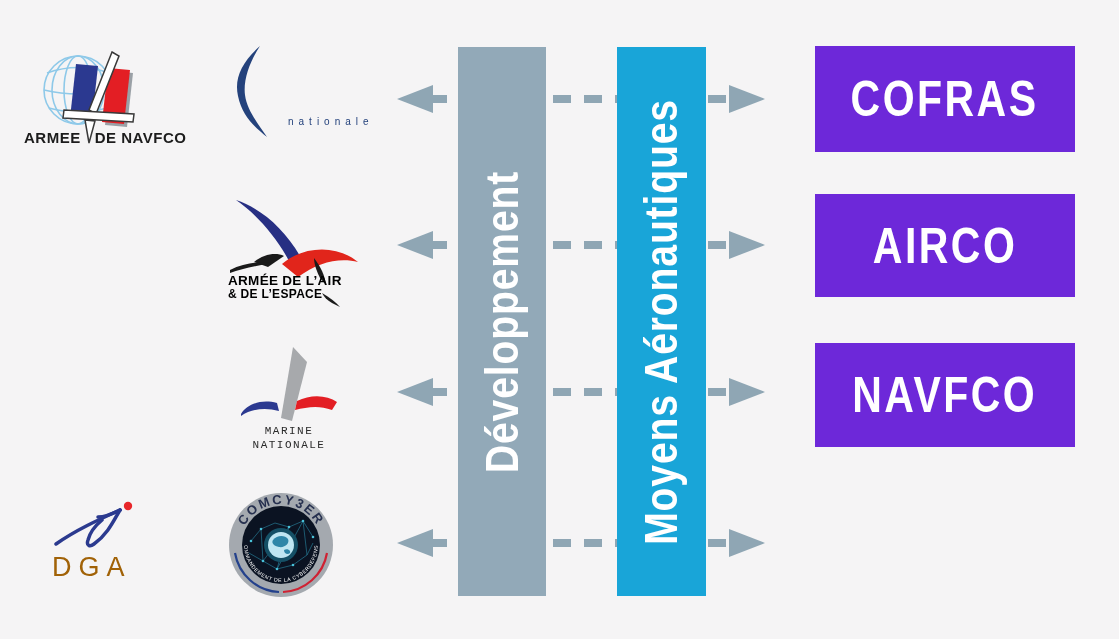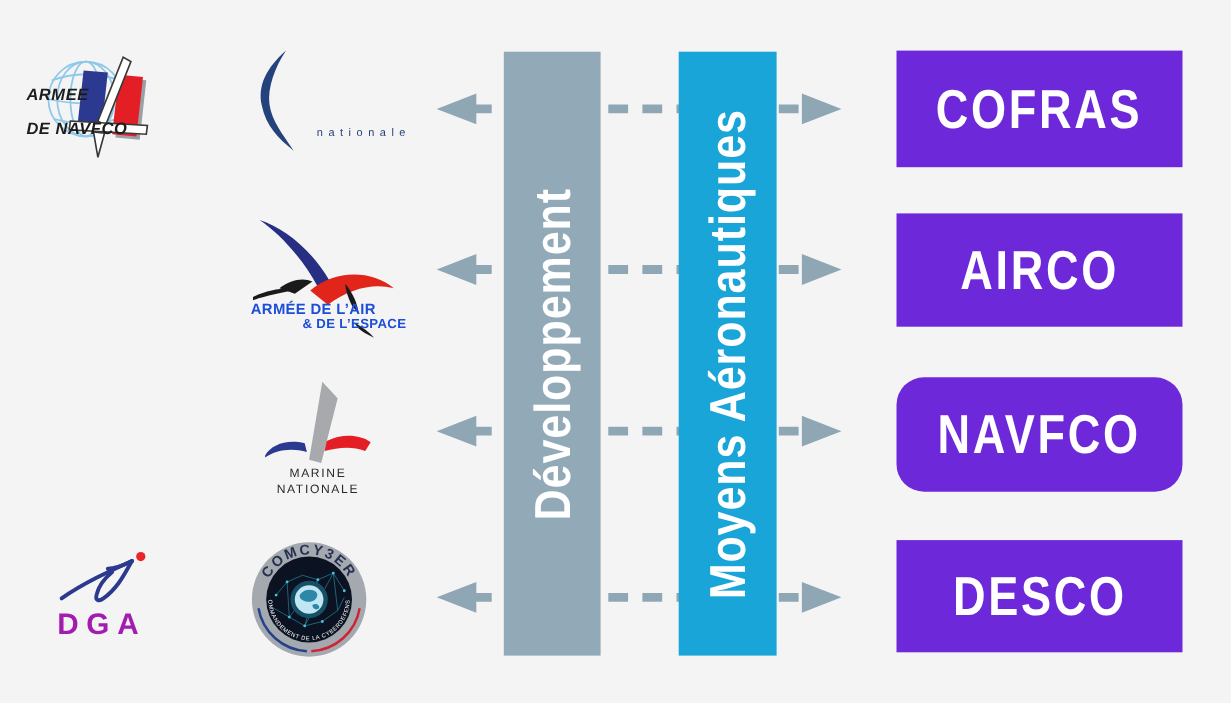--- a/index.html
+++ b/index.html
@@ -16,32 +16,32 @@
   
   .arrow{position:absolute;left:395px;width:372px;height:36px;z-index:1;}
 
   
   .company{position:absolute;left:815px;width:260px;background:#6d28d9;display:flex;align-items:center;justify-content:center;}
   .company .clabel{color:#ffffff;font-weight:bold;font-size:50px;letter-spacing:3px;white-space:nowrap;
                    transform:scaleX(0.82);}
 
   
   .logo{position:absolute;}
-  .adt-text{position:absolute;left:4px;bottom:20px;display:flex;gap:14px;font-style:italic;font-weight:bold;
-            font-size:15px;color:#1c1c1c;letter-spacing:.5px;white-space:nowrap;flex-direction:column;}
+  .adt-text{position:absolute;left:4px;bottom:0;display:flex;gap:14px;font-weight:bold;
+            font-size:15px;color:#1c1c1c;letter-spacing:.5px;white-space:nowrap;}
   .gend-block{display:inline-block;width:20px;height:10px;transform:skewX(-20deg);}
   .gend-row{position:absolute;left:34px;top:48px;display:flex;align-items:center;gap:6px;}
   .gend-word{font-size:19px;font-weight:600;color:#24427c;transform:scaleX(0.9);transform-origin:left;white-space:nowrap;}
   .gend-sub{position:absolute;left:62px;top:72px;font-size:10px;letter-spacing:5px;color:#24427c;white-space:nowrap;}
-  .air-text{position:absolute;left:2px;top:76px;color:#1d4ed8;line-height:1.05;white-space:nowrap;}
+  .air-text{position:absolute;left:2px;top:76px;color:#000000;line-height:1.05;white-space:nowrap;}
   .air-l1{font-size:13.5px;font-weight:bold;letter-spacing:.3px;}
-  .air-l2{font-size:12px;font-weight:600;letter-spacing:.3px;margin-left:47px;}
+  .air-l2{font-size:12px;font-weight:600;letter-spacing:.3px;}
   .marine-text{position:absolute;left:0;top:78px;width:100%;text-align:center;
-               font-family:Liberation Sans, sans-serif;font-size:11px;letter-spacing:1.5px;color:#2a2a2a;line-height:1.25;}
-  .dga-text{position:absolute;left:2px;top:52px;font-size:27px;font-weight:bold;color:#a21caf;letter-spacing:7px;}
+               font-family:Liberation Mono, monospace;font-size:11px;letter-spacing:1.5px;color:#2a2a2a;line-height:1.25;}
+  .dga-text{position:absolute;left:2px;top:52px;font-size:27px;font-weight:normal;color:#a16207;letter-spacing:7px;}
 </style>
 </head>
 <body>
 
 <div class="stage">
 
   <div class="logo" style="left:20px;top:50px;width:152px;height:96px;">
     <svg width="152" height="96" viewBox="0 0 152 96">
       <g stroke="#8ec9e9" fill="none" stroke-width="1.6">
         <circle cx="58" cy="40" r="34"></circle>
@@ -175,20 +175,17 @@
   <div class="vbar vbar-aero">
     <span class="vlabel">Moyens Aéronautiques</span>
   </div>
 
   <div class="company" style="top:46px;height:106px;">
     <span class="clabel">COFRAS</span>
   </div>
   <div class="company" style="top:194px;height:103px;text-align:right;">
     <span class="clabel">AIRCO</span>
   </div>
-  <div class="company" style="top:343px;height:104px;border-radius:25px;">
+  <div class="company" style="top:343px;height:104px;">
     <span class="clabel">NAVFCO</span>
-  </div>
-  <div class="company" style="top:491px;height:102px;">
-    <span class="clabel">DESCO</span>
   </div>
 
 </div>
 
 </body></html>

